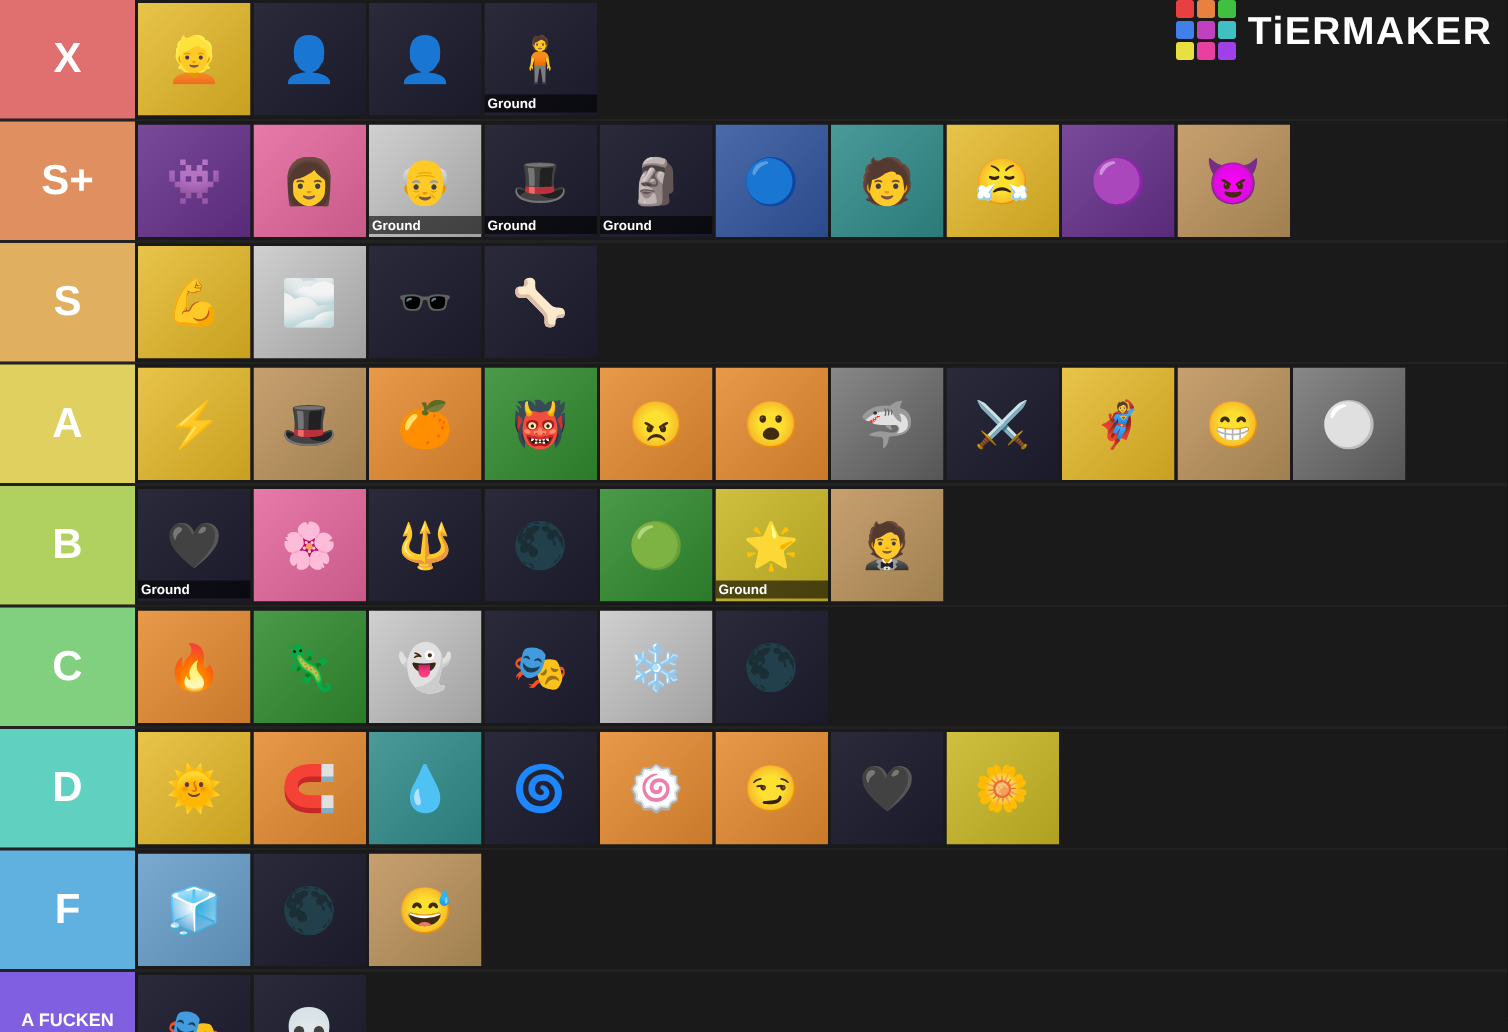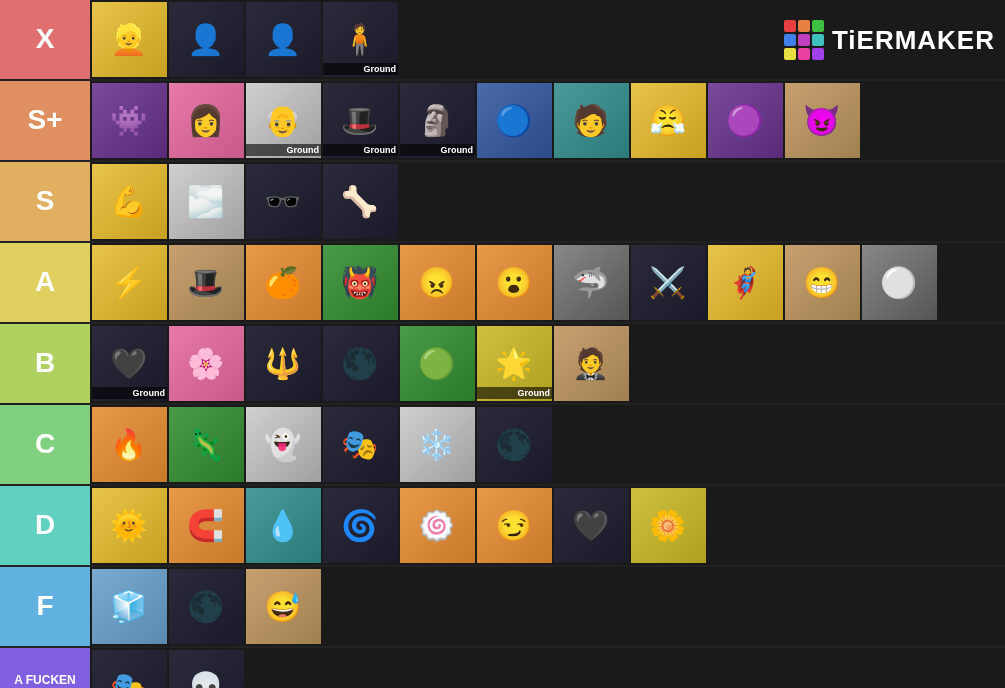--- a/index.html
+++ b/index.html
@@ -5,21 +5,21 @@
     * { margin: 0; padding: 0; box-sizing: border-box; }
     body {
       background: #111;
       width: 1005px;
       height: 688px;
       font-family: Arial, sans-serif;
       overflow: hidden;
     }
     .tiermaker-header {
       position: absolute;
-      top: 20px;
+      top: 0;
       right: 10px;
       display: flex;
       align-items: center;
       gap: 8px;
     }
     .tiermaker-title {
       font-size: 26px;
       font-weight: bold;
       color: white;
       letter-spacing: 1px;
@@ -63,21 +63,21 @@
       height: 75px;
       background: #333;
       overflow: hidden;
       flex-shrink: 0;
     }
     .char-label {
       position: absolute;
       bottom: 2px;
       left: 0;
       right: 0;
-      text-align: right;
+      text-align: left;
       font-size: 9px;
       color: white;
       background: rgba(0,0,0,0.6);
       padding: 1px 2px;
       font-weight: bold;
     }
     
     .av-yellow { background: linear-gradient(135deg, #e8c44a 0%, #c8a020 100%); }
     .av-dark { background: linear-gradient(135deg, #2a2a3a 0%, #1a1a2a 100%); }
     .av-purple { background: linear-gradient(135deg, #7a4a9a 0%, #5a2a7a 100%); }

